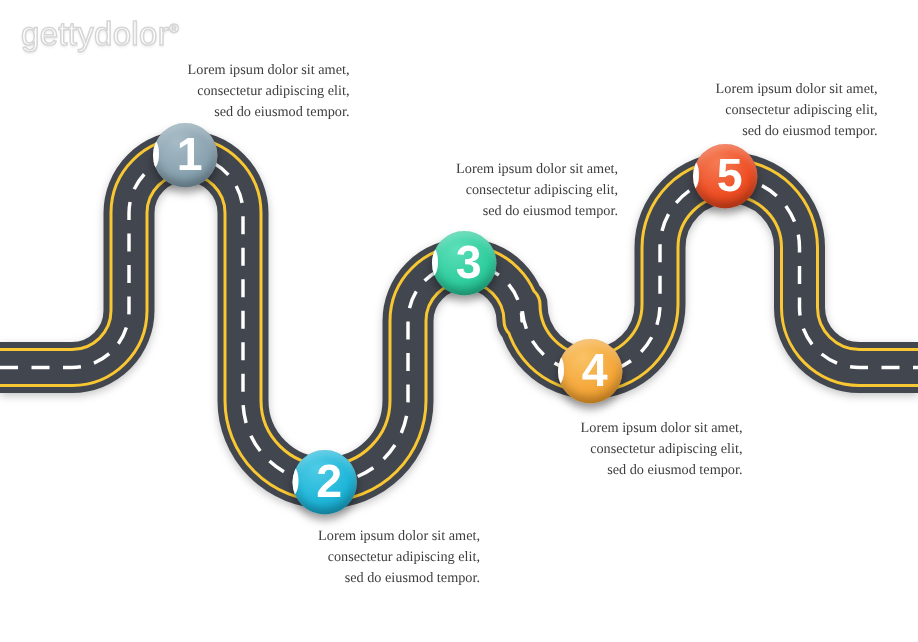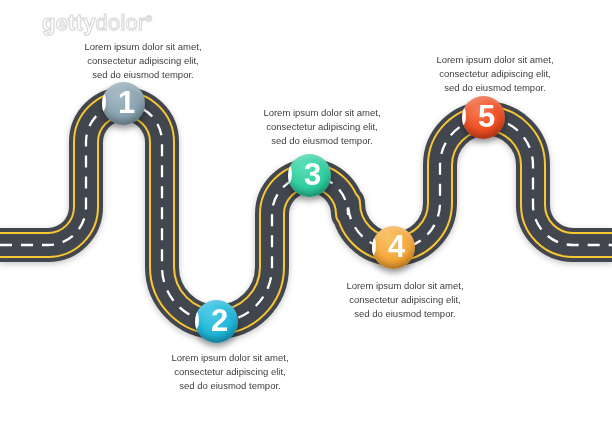--- a/index.html
+++ b/index.html
@@ -24,29 +24,29 @@
     position:absolute; left:-12px; top:50%; transform:translateY(-54%);
     font-size:31px; line-height:1;
   }
   .pin-digit {
     position:absolute; left:0; right:0; top:50%; transform:translateY(-54%);
     text-align:center; text-indent:6px; font-size:31px; line-height:1;
   }
 
   .note {
     position:absolute; width:180px; transform:translateX(-50%);
-    text-align:center; color:#3d3d3d; font-size:9.5px; line-height:14px;
+    text-align:right; color:#3d3d3d; font-size:9.5px; line-height:14px;font-family:Liberation Serif, serif;
   }
 
   .watermark {
     position:absolute; left:14px; top:10px; font-size:22px; letter-spacing:.2px;
     color:#ffffff; -webkit-text-stroke:1px #d6d6d6;
     text-shadow:0 1px 2px rgba(0,0,0,.10); white-space:nowrap;
   }
-  .watermark .bold { font-weight:bold;margin-left:28px; }
+  .watermark .bold { font-weight:normal; }
   .watermark .reg { font-size:9px; vertical-align:super; -webkit-text-stroke:.6px #d6d6d6; }
 </style>
 </head>
 <body>
 
 <div class="stage">
 
   <svg class="road-svg" width="612" height="428" viewBox="0 0 612 428">
     <g class="road-shadow">
       <path class="road-base" d="M 0 245 H 48 A 38 38 0 0 0 86 207 V 142 A 38 38 0 1 1 162 142 V 267 A 55 55 0 1 0 272 267 V 214 A 38 38 0 1 1 348 214 V 203 A 46 46 0 1 0 440 203 V 165 A 46.5 46.5 0 1 1 533 165 V 205 A 40 40 0 0 0 573 245 H 612" stroke="#42464e"></path>

